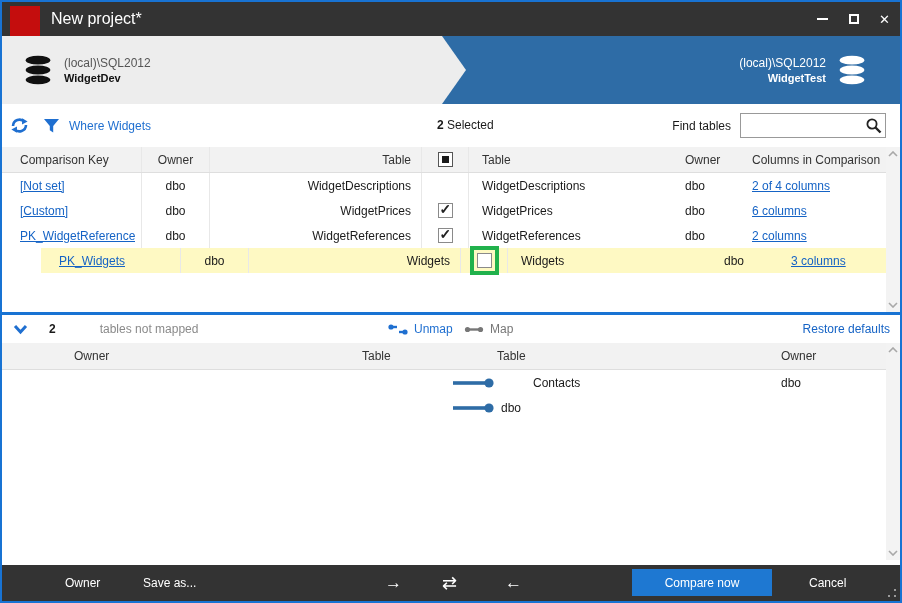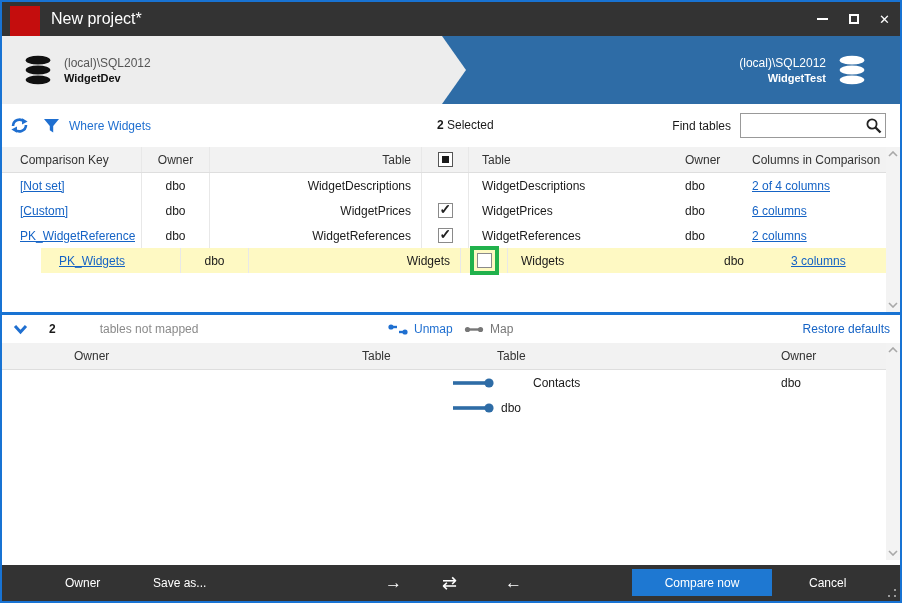--- a/index.html
+++ b/index.html
@@ -88,21 +88,21 @@
   .b-table{width:246px;padding-left:158px;}
   .b-map{width:47px;justify-content:center;overflow:visible;}
   .b-table2{width:280px;}
   .b-cell-table2{padding-left:36px;}
   .b-owner2{flex:1;padding-left:4px;}
   .bottom-wrap .sbar{bottom:5px;}
   
   .footer{flex:0 0 36px;background:#333333;position:relative;color:#fff;}
   .f-item{position:absolute;top:0;height:100%;display:flex;align-items:center;cursor:pointer;}
   .f-save{left:63px;}
-  .f-saveas{left:151px;}
+  .f-saveas{left:141px;}
   .f-arrow{font-size:17px;}
   .f-ar1{left:383px;}
   .f-ar2{left:440px;font-size:18px;}
   .f-ar3{left:503px;}
   .f-compare{left:630px;top:4px;height:27px;width:140px;background:#1e78d2;justify-content:center;display:flex;align-items:center;position:absolute;cursor:pointer;}
   .f-cancel{left:807px;}
   .grip{position:absolute;right:4px;bottom:4px;width:10px;height:10px;}
   .grip i{position:absolute;width:2.5px;height:2.5px;background:#9a9a9a;}
   .grip .d1{right:0;bottom:0;} .grip .d2{right:6px;bottom:0;} .grip .d3{right:0;bottom:6px;}
 </style>

